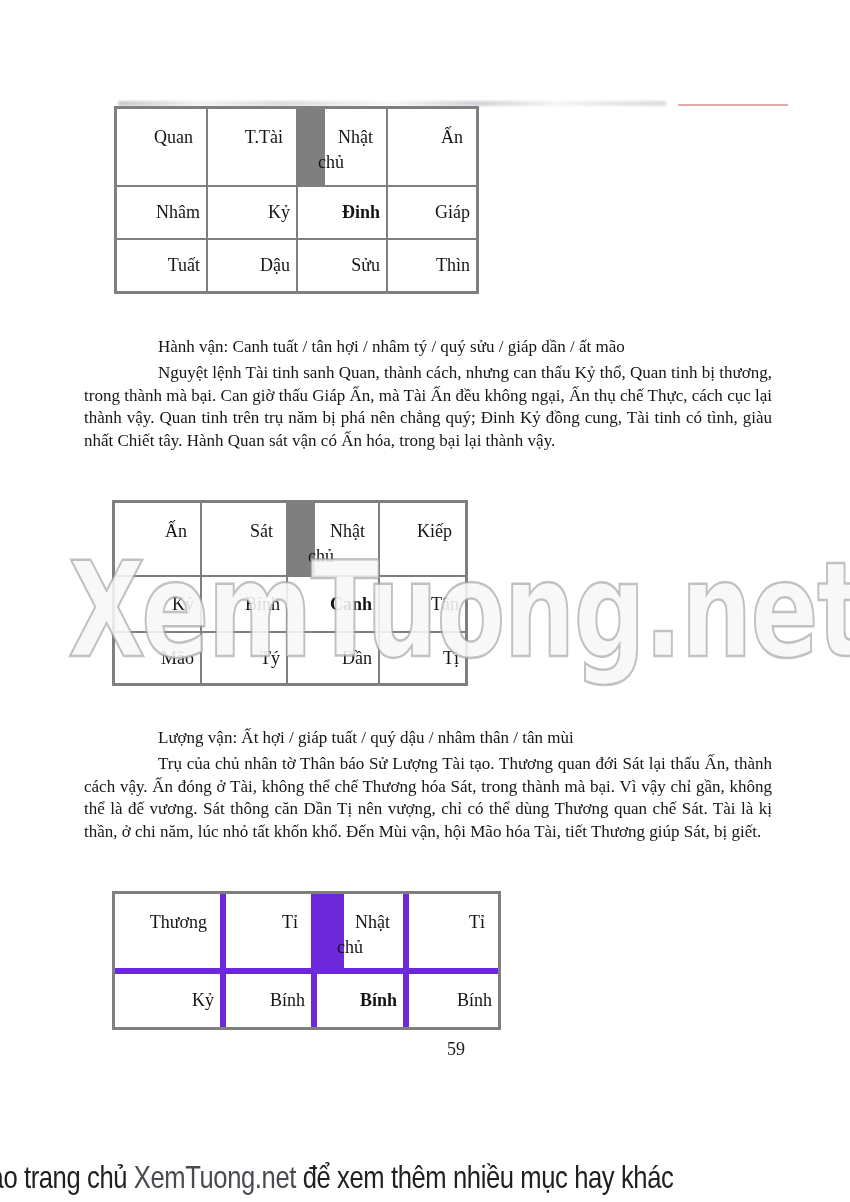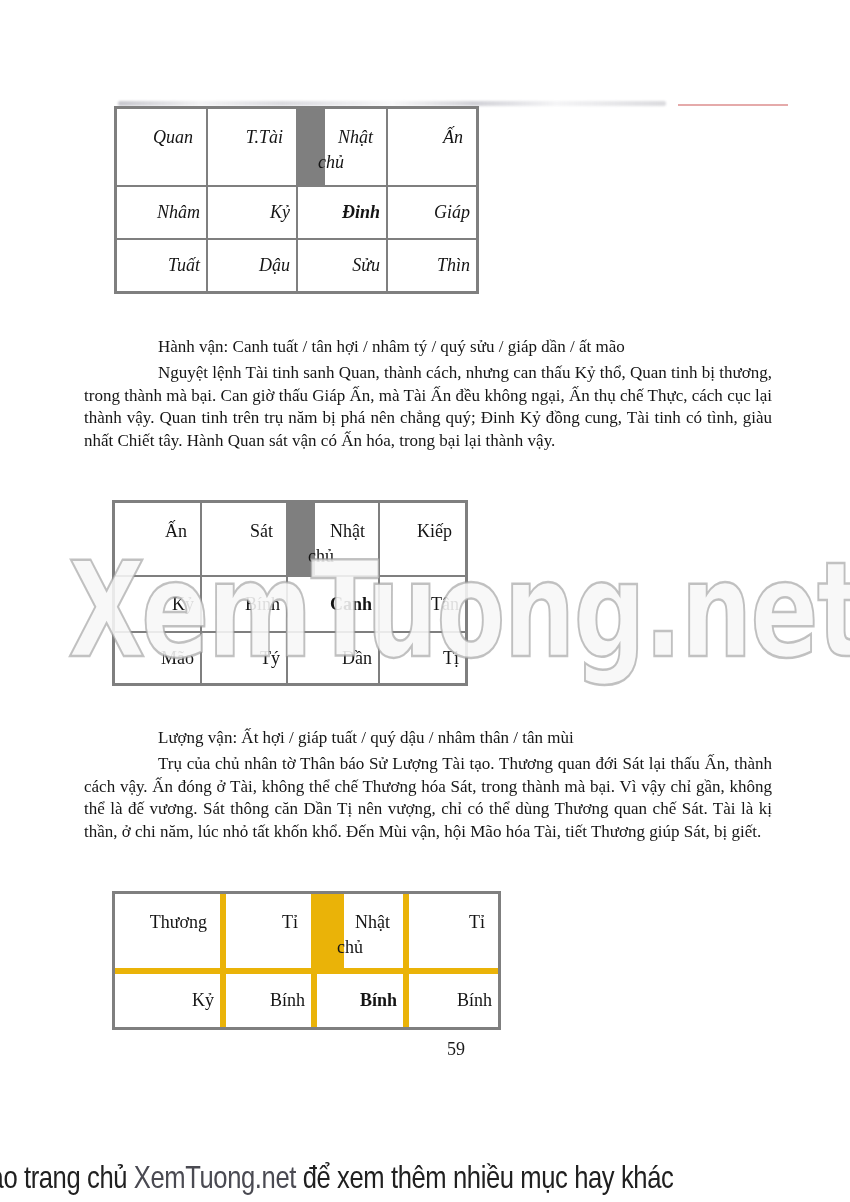--- a/index.html
+++ b/index.html
@@ -21,21 +21,21 @@
   .redline {
     position:absolute; left:678px; top:104px; width:110px; height:2px;
     opacity:.85;
   }
 
   
   .tbl {
     position:absolute; display:grid; gap:2px; background:#7f7f7f;
     border:3px solid #7f7f7f; z-index:10;
   }
-  #t1 { left:114px; top:106px; grid-template-columns:89px 88px 88px 88px; grid-template-rows:76px 51px 51px;font-style:italic; }
+  #t1 { left:114px; top:106px; grid-template-columns:89px 88px 88px 88px; grid-template-rows:76px 51px 51px; }
   #t2 { left:112px; top:500px; grid-template-columns:85px 84px 90px 85px; grid-template-rows:72px 54px 50px; }
   #t3 { left:112px; top:891px; grid-template-columns:105px 85px 86px 89px; grid-template-rows:74px 53px; }
   .cell {
     background:#fff; font-size:18px; line-height:25px; color:#141414;
   }
   .top { padding-top:16px; text-align:right; padding-right:13px; }
   .mid { display:flex; align-items:center; justify-content:flex-end; padding-right:6px; }
   .bold { font-weight:bold; }
   .nc { padding-top:16px; padding-right:13px;margin-left:27px; }
   .nc .l1 { display:block; text-align:right; }
@@ -160,21 +160,21 @@
     <div class="cell mid">
         <span>Tị</span>
       </div>
   </div>
 
   <div class="watermark">XemTuong.net</div>
 
   <div class="hv" id="hv2">Lượng vận: Ất hợi / giáp tuất / quý dậu / nhâm thân / tân mùi</div>
   <div class="para" id="p2">Trụ của chủ nhân tờ Thân báo Sử Lượng Tài tạo. Thương quan đới Sát lại thấu Ấn, thành cách vậy. Ấn đóng ở Tài, không thể chế Thương hóa Sát, trong thành mà bại. Vì vậy chỉ gần, không thể là đế vương. Sát thông căn Dần Tị nên vượng, chỉ có thể dùng Thương quan chế Sát. Tài là kị thần, ở chi năm, lúc nhỏ tất khốn khổ. Đến Mùi vận, hội Mão hóa Tài, tiết Thương giúp Sát, bị giết.</div>
 
-  <div class="tbl" id="t3" style="background: #eab308; border-color: rgb(127, 127, 127); gap: 6px;">
+  <div class="tbl" id="t3" style="background: #6d28d9; border-color: rgb(127, 127, 127); gap: 6px;">
     <div class="cell top"><span>Thương</span></div>
     <div class="cell top"><span>Tỉ</span></div>
     <div class="cell nc">
       <span class="l1">Nhật</span>
       <span class="l2">chủ</span>
     </div>
     <div class="cell top"><span>Tỉ</span></div>
     <div class="cell mid">
         <span>Kỷ</span>
       </div>

